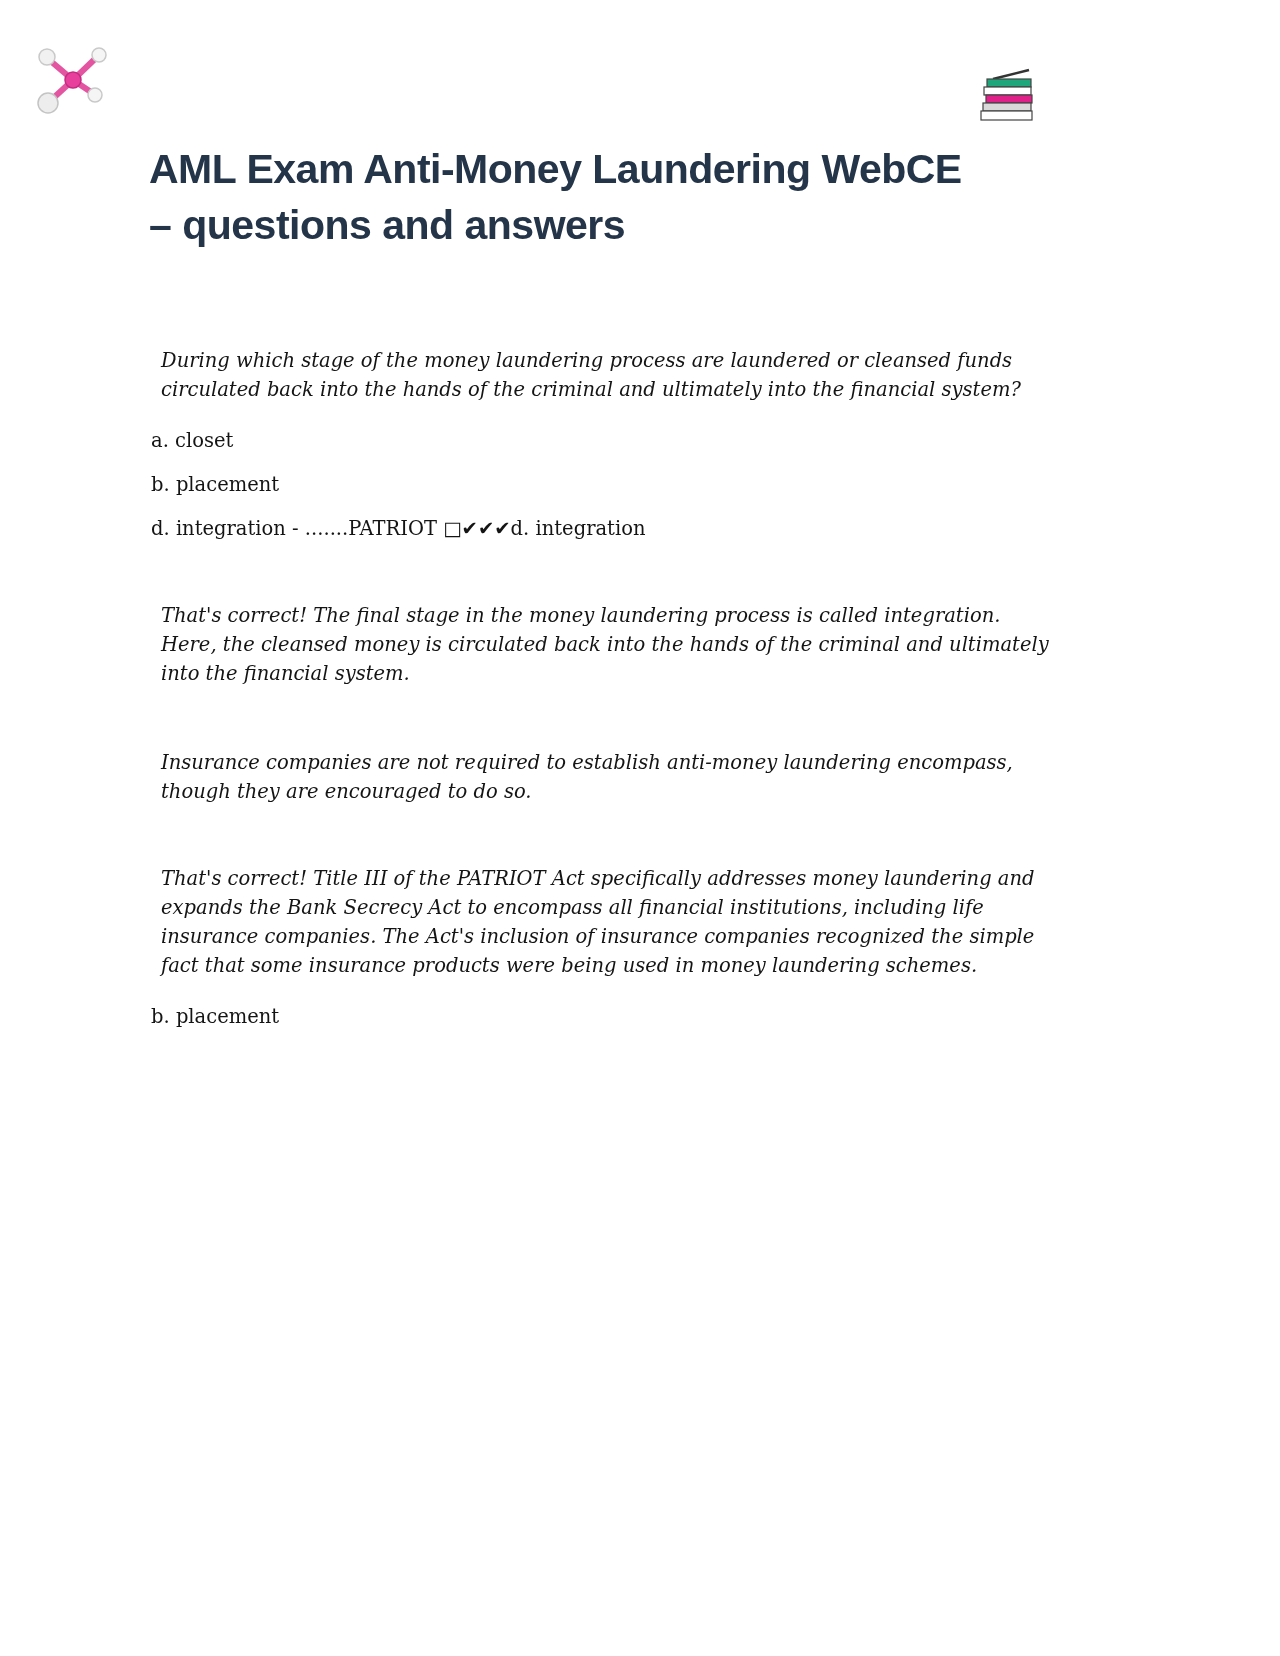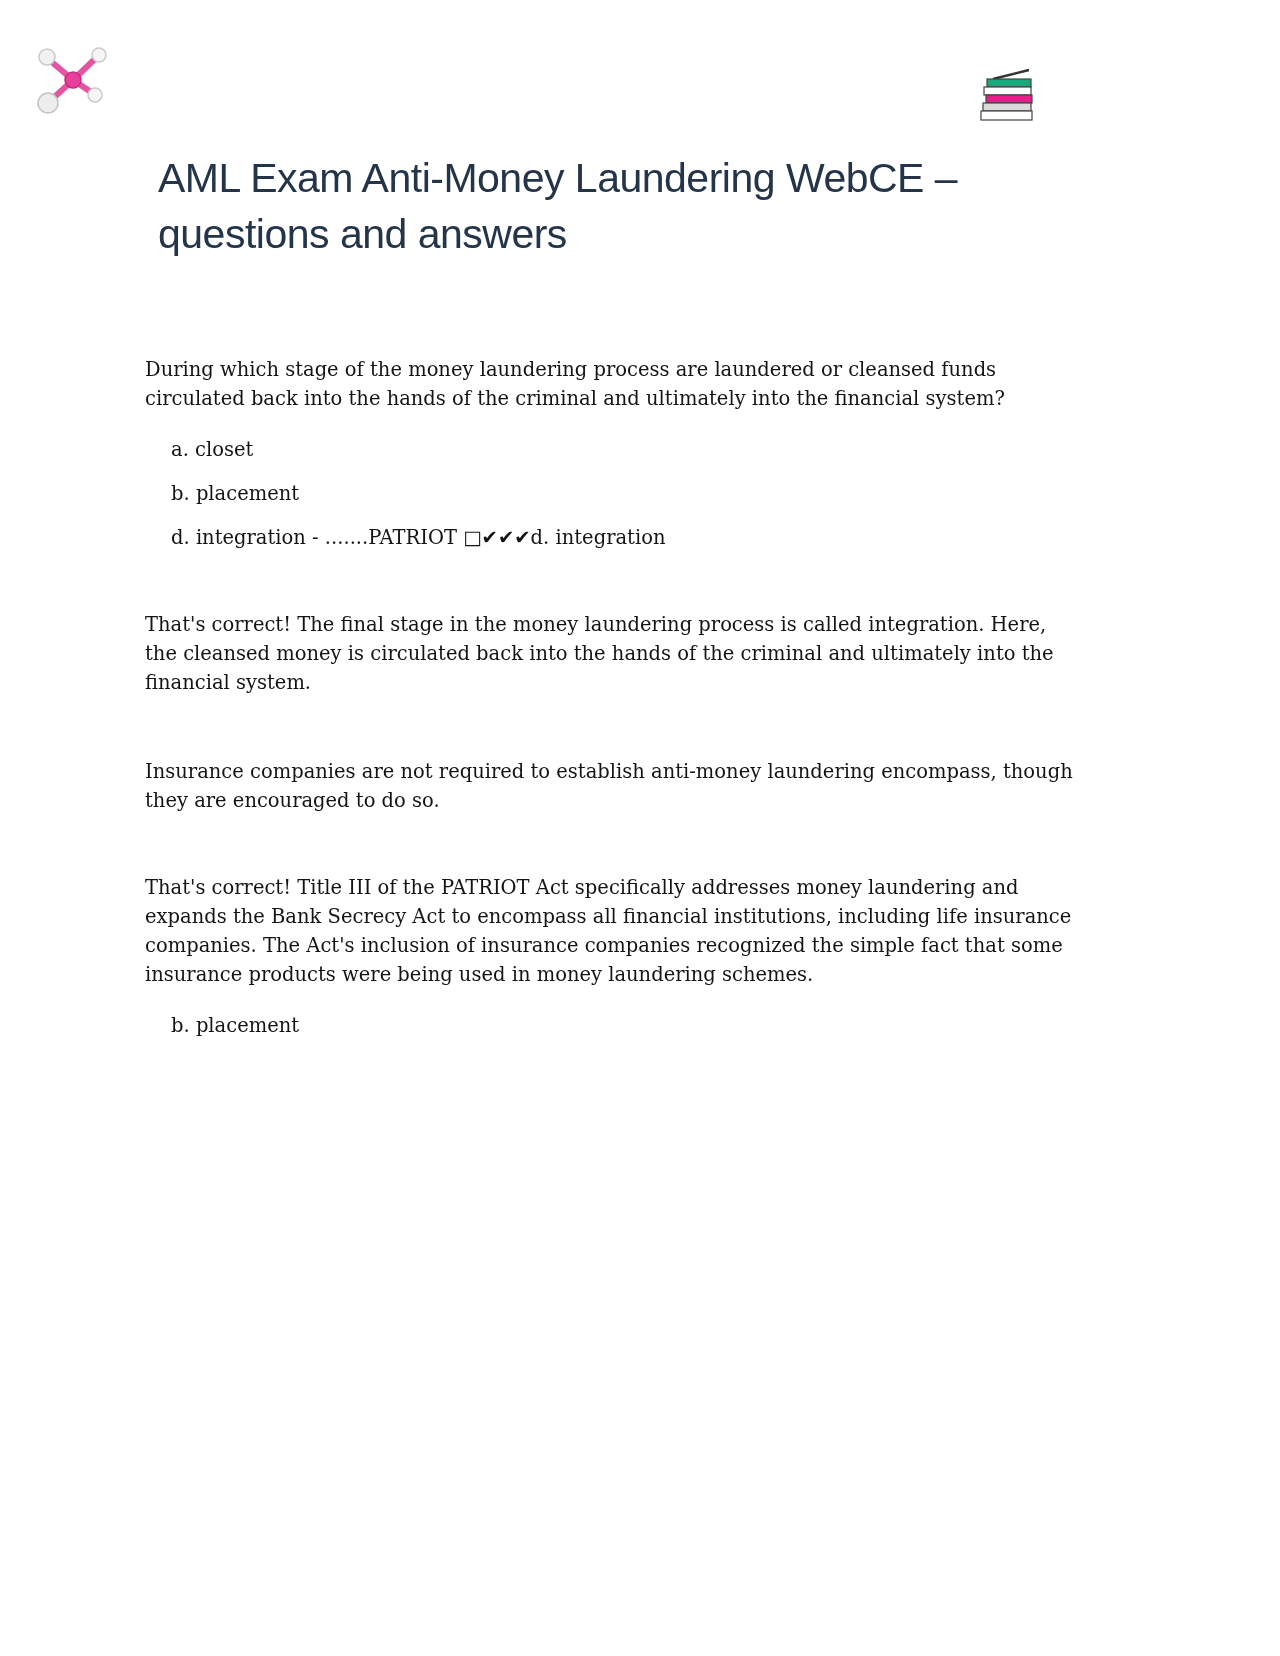--- a/index.html
+++ b/index.html
@@ -28,46 +28,46 @@
     top: 66px;
   }
   .content {
     position: absolute;
     left: 145px;
     top: 138px;
     width: 930px;
   }
   .doc-title {
     font-family: "Liberation Sans", sans-serif;
-    font-weight: 400;
+    font-weight: 700;
     font-size: 41px;
     line-height: 1.36;
     letter-spacing: -0.5px;
     color: #243449;
     width: 830px;
-    margin: 13px;
+    margin: 4px;
   }
   .para {
     font-size: 19.5px;
     line-height: 29px;
-    margin: 0;
+    margin: 16px;
+    font-style: italic;
   }
   .question {
     margin-top: 60px;
   }
   .question-first {
     margin-top: 92px;
   }
   .explanation {
     margin-top: 58px;
   }
   .options {
     margin-top: 22px;
     padding-left: 6px;
-    margin-left: 20px;
   }
   .option {
     font-size: 19.5px;
     line-height: 29px;
     margin: 0 0 15px 0;
   }
 </style>
 </head>
 <body>
 

